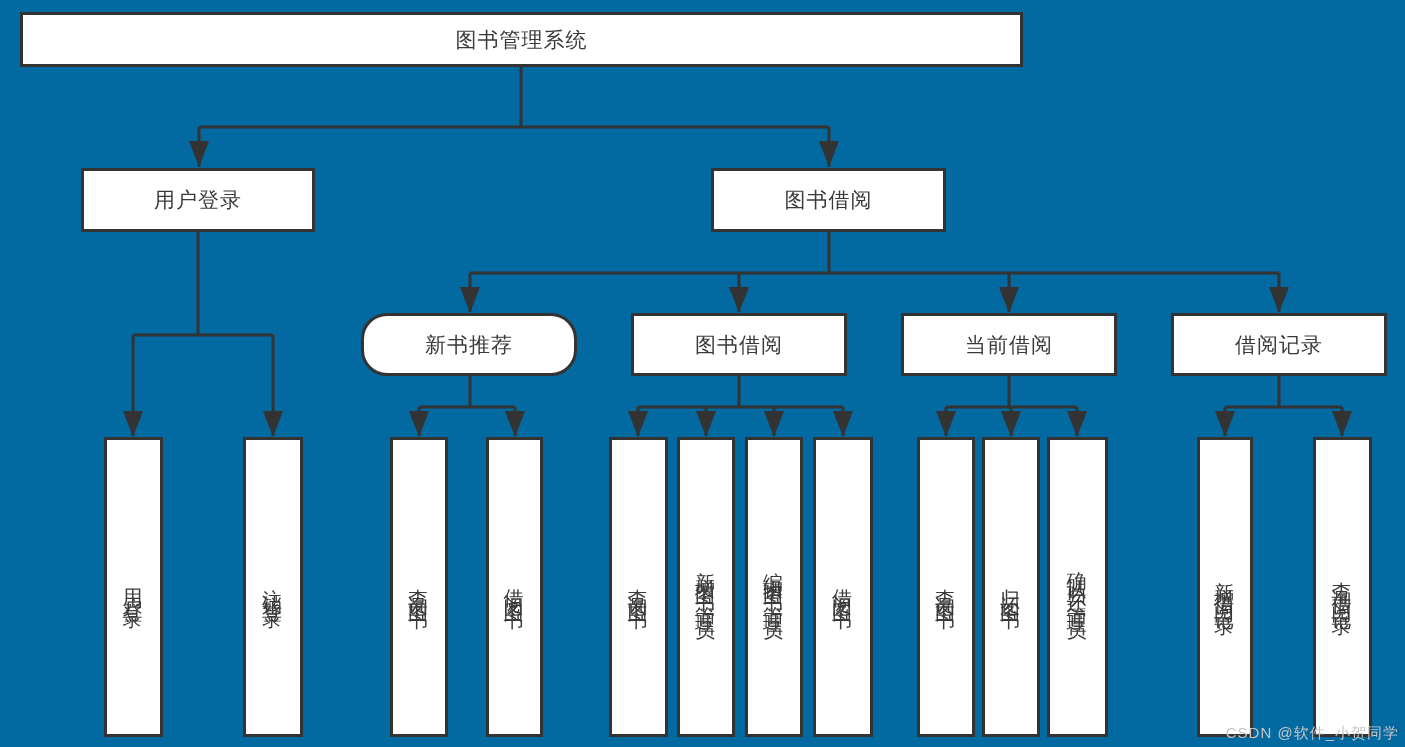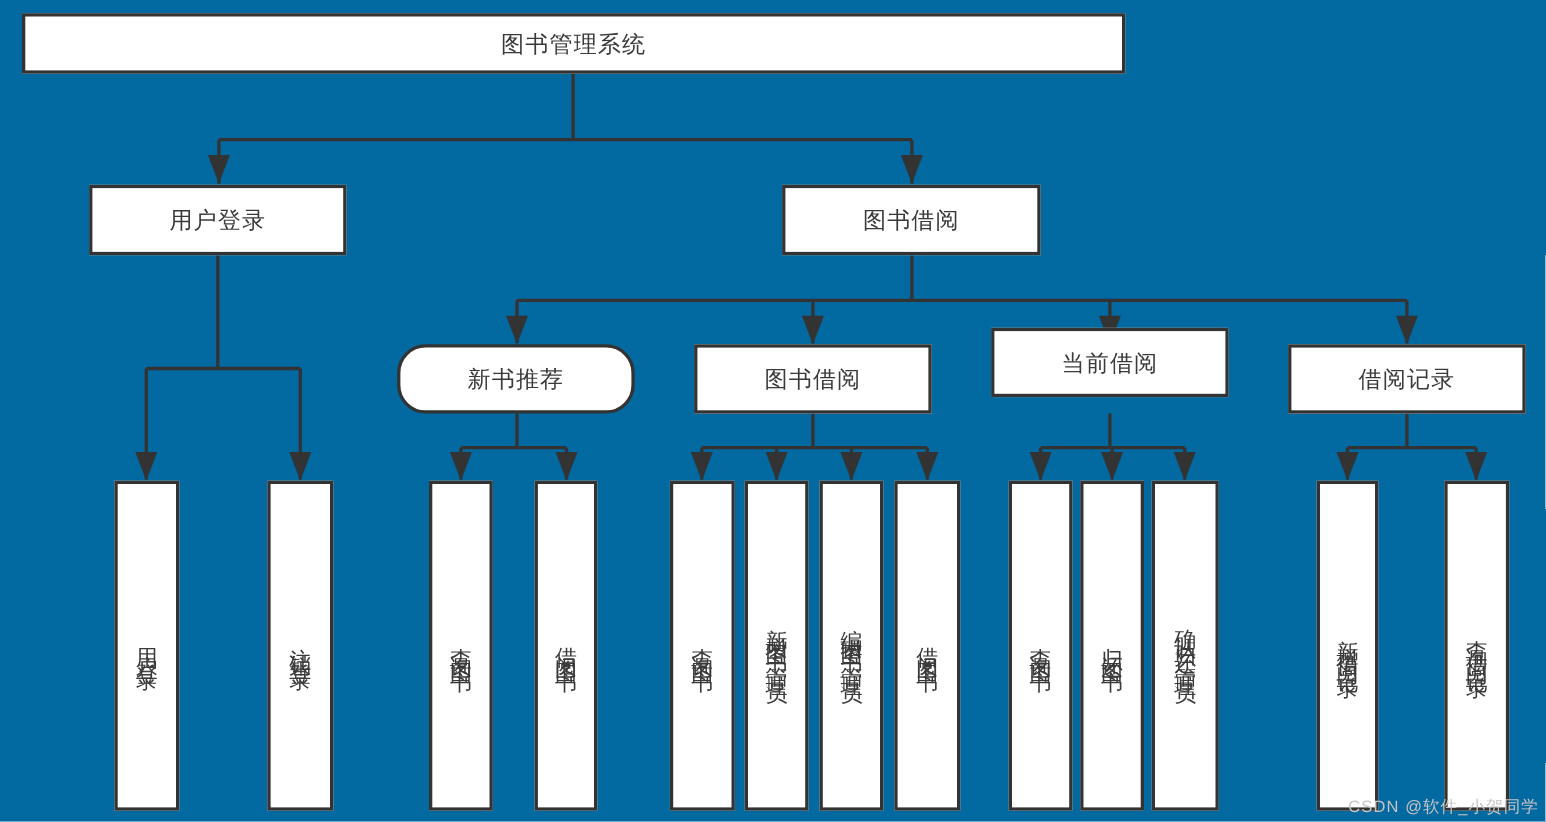--- a/index.html
+++ b/index.html
@@ -94,21 +94,21 @@
   <div class="box hbox" style="left:711px; top:168px; width:235px; height:64px;">
     <span>图书借阅</span>
   </div>
 
   <div class="box hbox" style="left:361px; top:313px; width:216px; height:63px;border-radius:26px;">
     <span>新书推荐</span>
   </div>
   <div class="box hbox" style="left:631px; top:313px; width:216px; height:63px;">
     <span>图书借阅</span>
   </div>
-  <div class="box hbox" style="left:901px; top:298px; width:216px; height:63px;">
+  <div class="box hbox" style="left:901px; top:313px; width:216px; height:63px;">
     <span>当前借阅</span>
   </div>
   <div class="box hbox" style="left:1171px; top:313px; width:216px; height:63px;">
     <span>借阅记录</span>
   </div>
 
   <div class="box lvl4" style="left:104px; width:59px;">
     <span class="vtext">用户登录</span>
   </div>
   <div class="box lvl4" style="left:243px; width:60px;">

